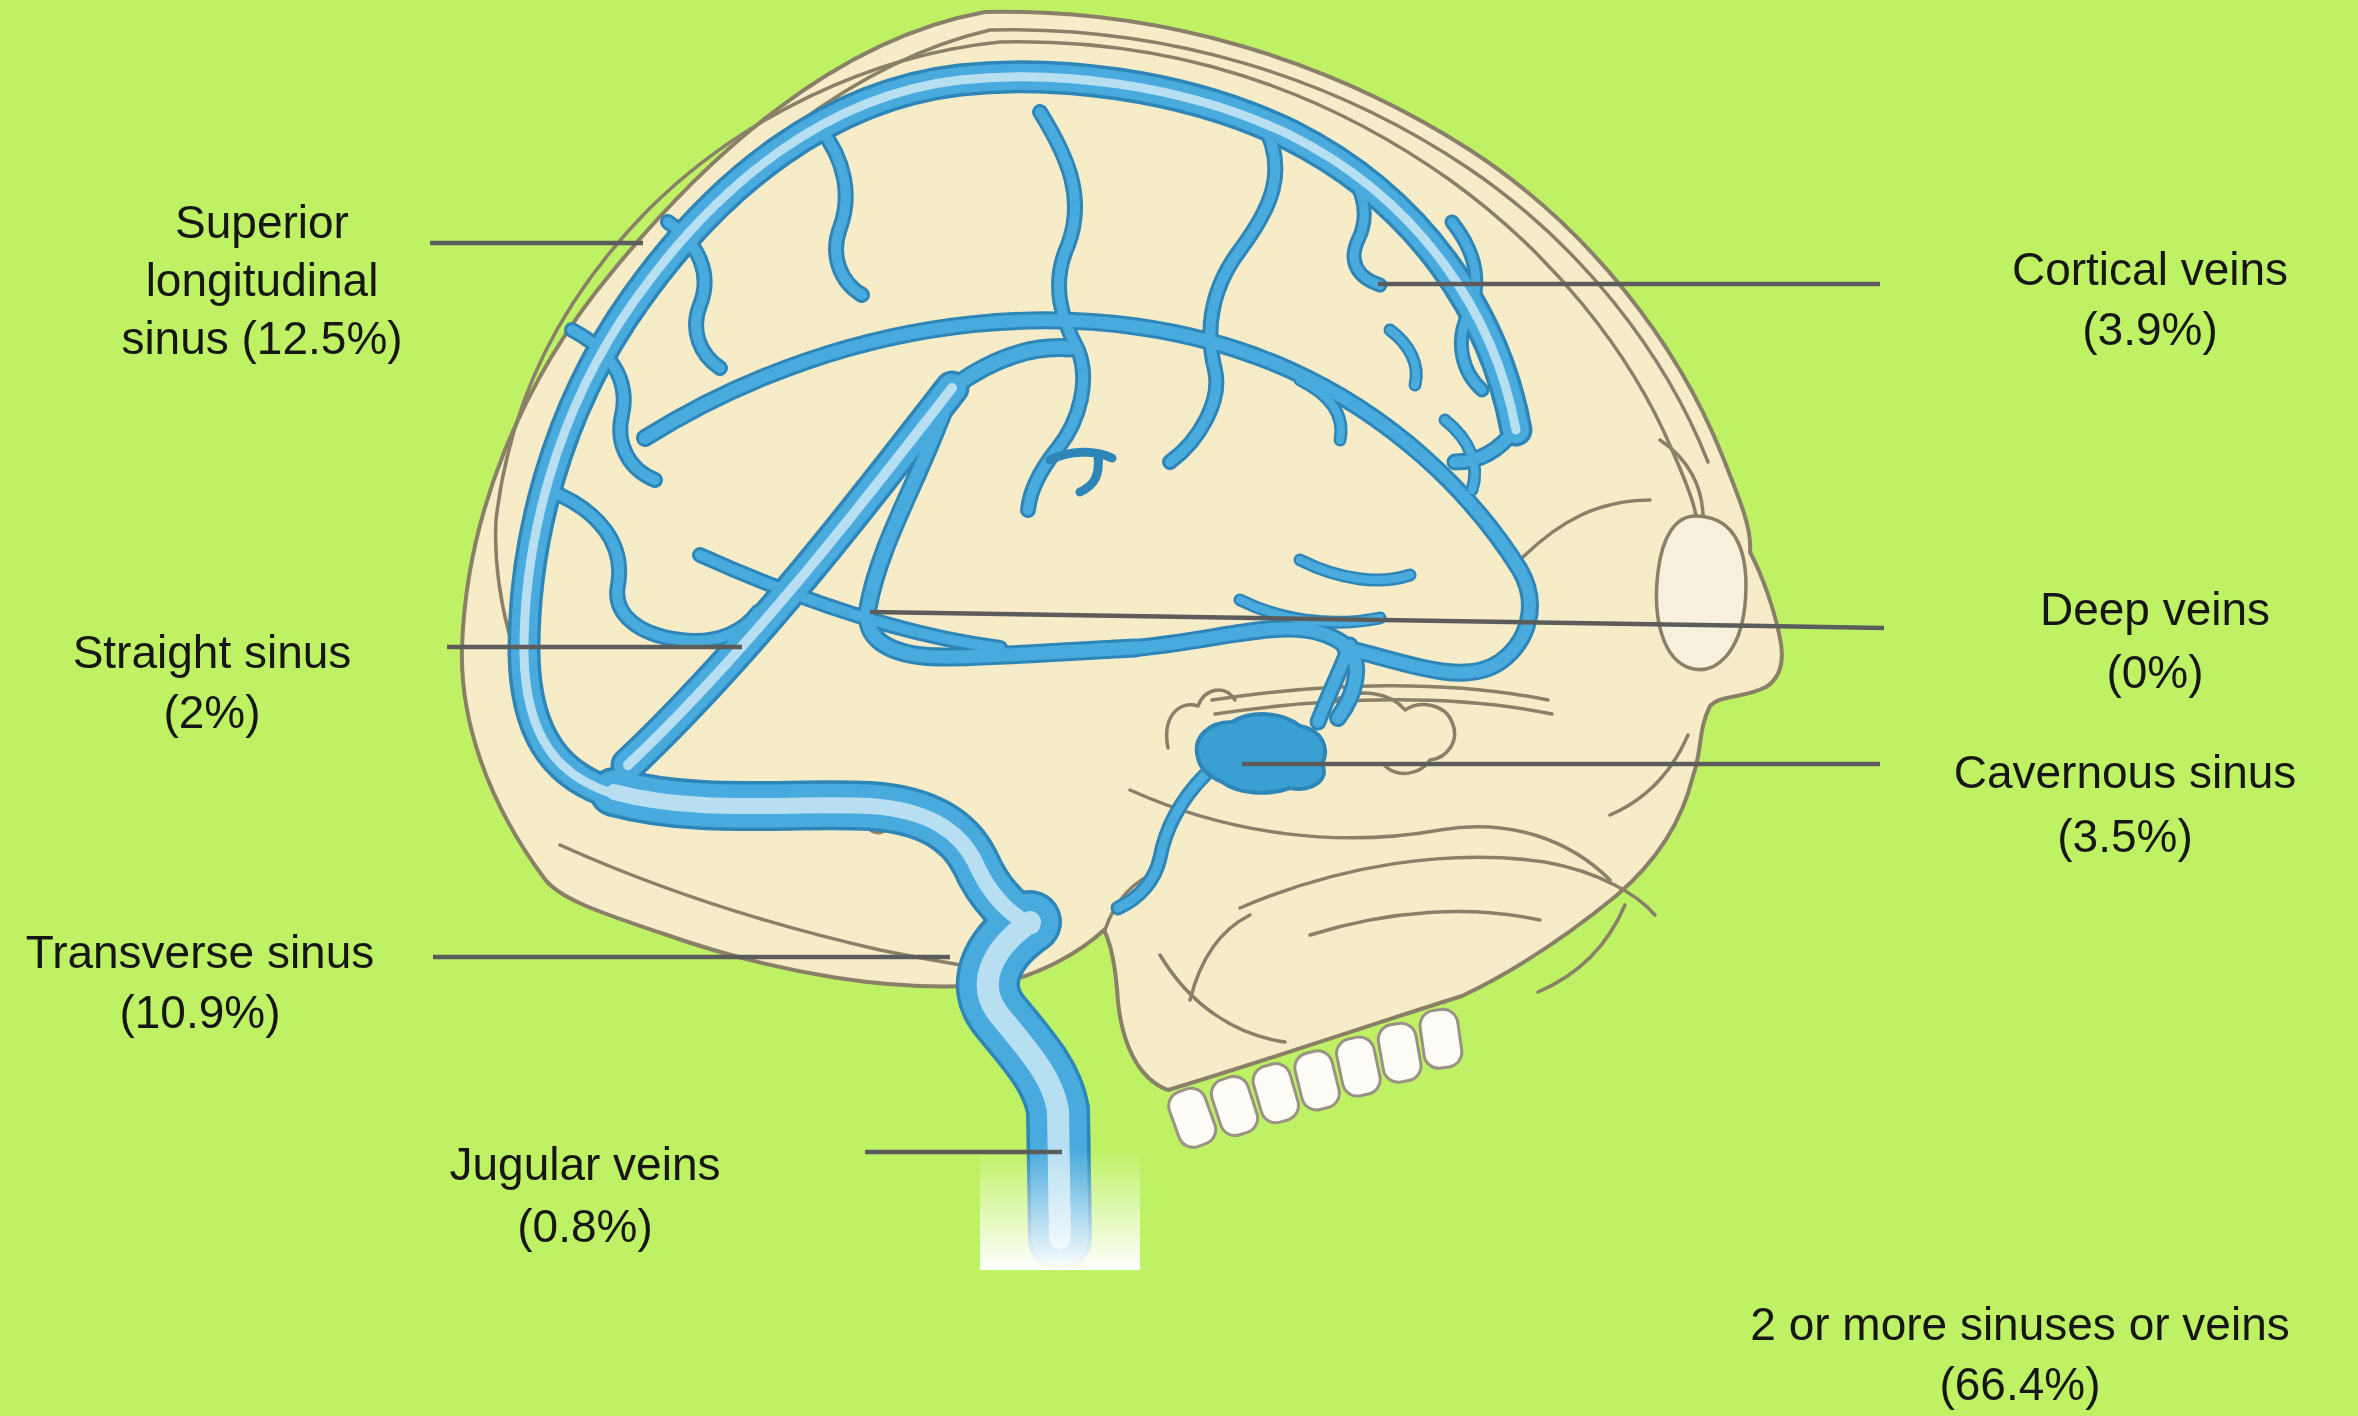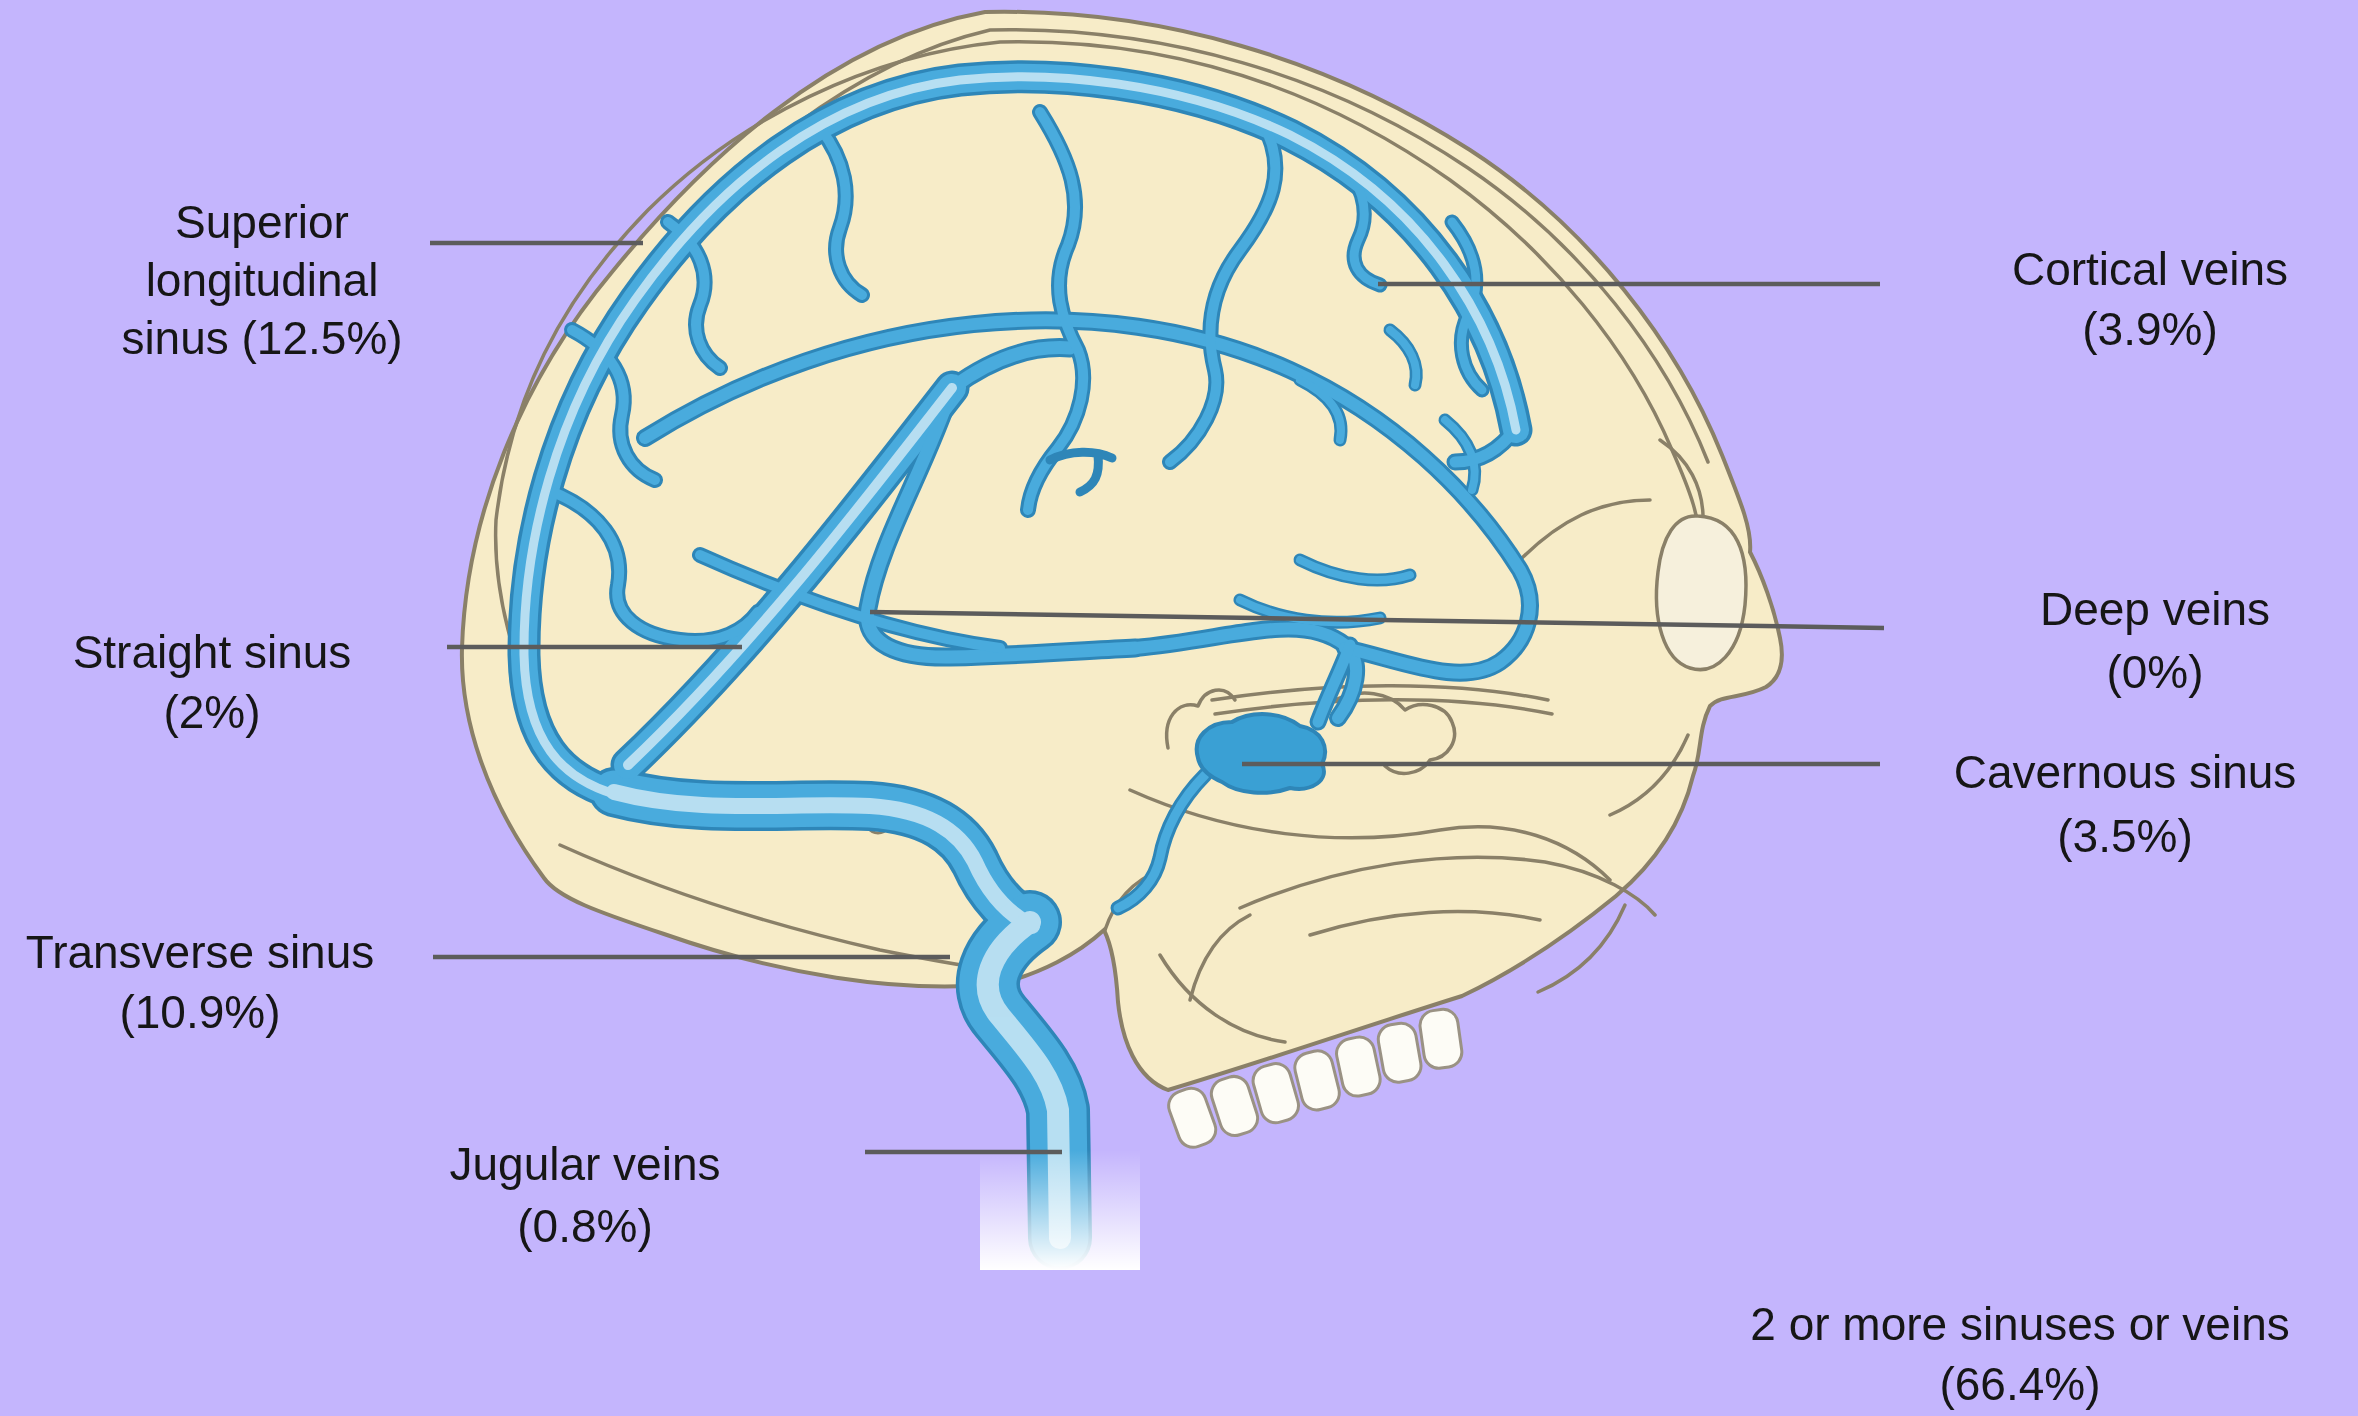--- a/index.html
+++ b/index.html
@@ -1,16 +1,16 @@
 <!DOCTYPE html>
 <html><head>
 <meta charset="utf-8">
 <style>
   html,body{margin:0;padding:0;background:#ffffff;}
-  .canvas{position:relative;width:2358px;height:1416px;background:#c4b5fd;overflow:hidden;
+  .canvas{position:relative;width:2358px;height:1416px;background:#bef264;overflow:hidden;
           font-family:"Liberation Sans", sans-serif;text-decoration:underline;}
   svg{position:absolute;left:0;top:0;}
   text{font-family:"Liberation Sans", sans-serif;font-size:46px;fill:#161616;}
   .vein{fill:none;stroke-linecap:round;stroke-linejoin:round;}
   .bone{fill:none;stroke:#8a8068;stroke-width:3.5;stroke-linecap:round;stroke-linejoin:round;}
   .leader{stroke:#5c5c5c;stroke-width:4.5;}
 </style>
 </head>
 <body>
 

